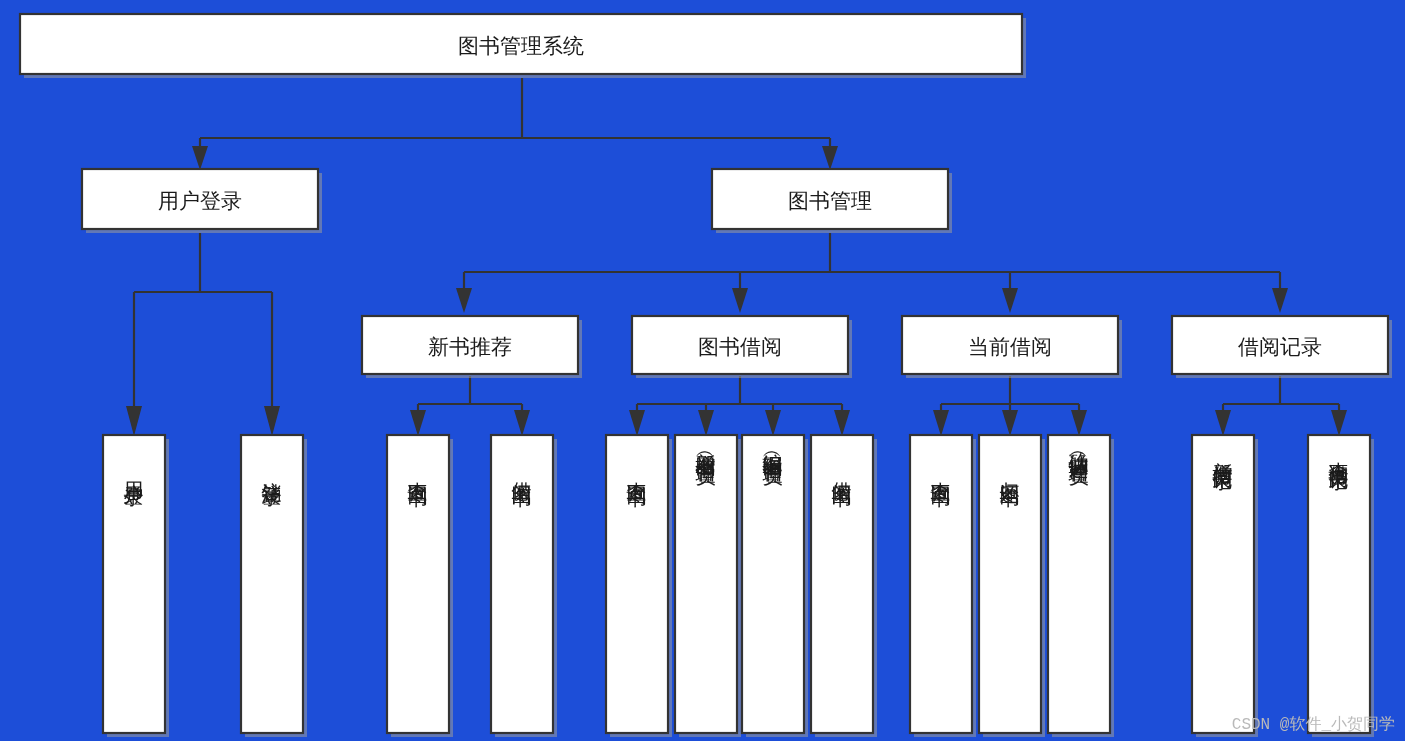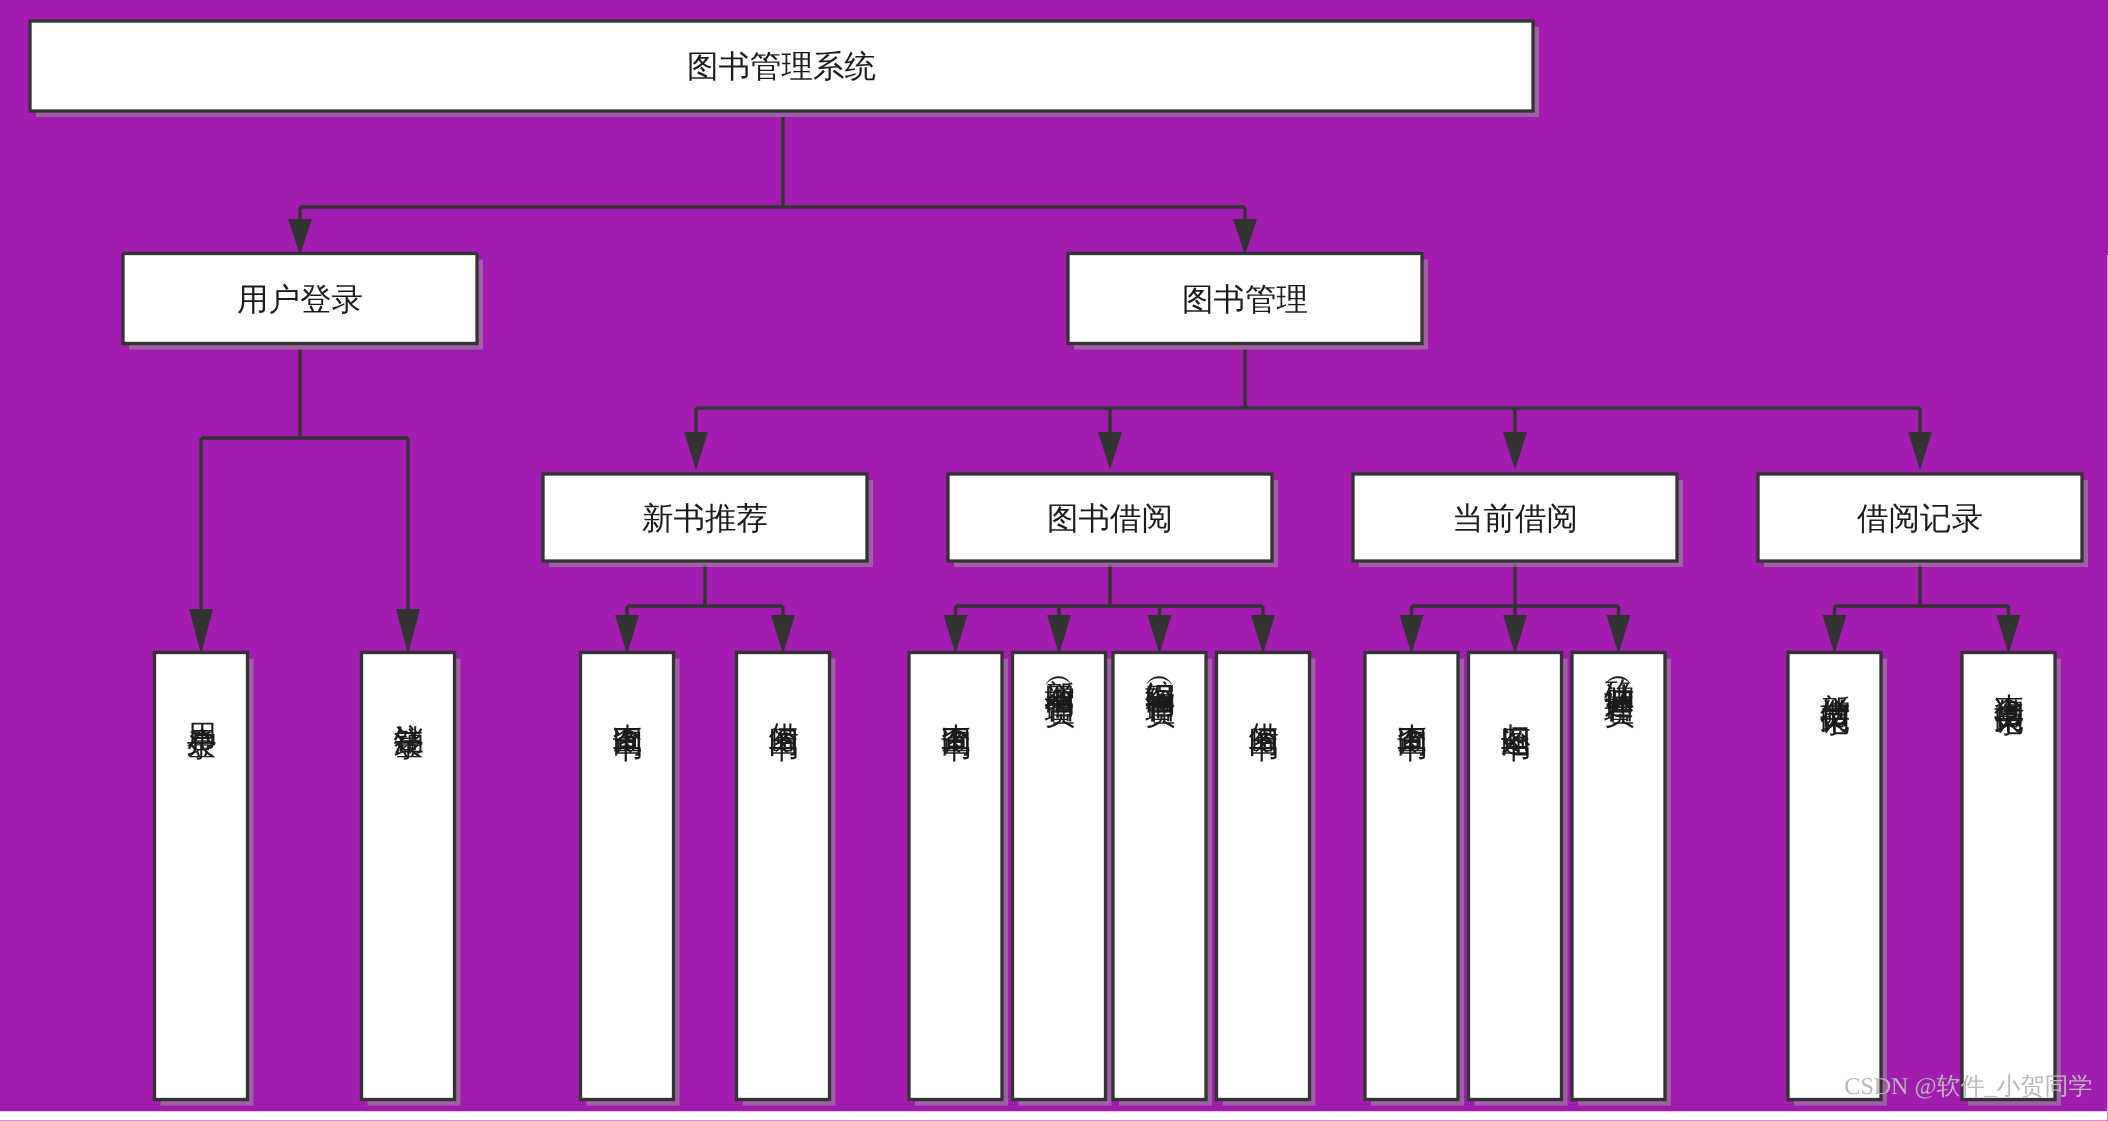--- a/index.html
+++ b/index.html
@@ -8,21 +8,21 @@
     padding: 0;
     background: #ffffff;
   }
   body {
     font-family: "Liberation Sans", "DejaVu Sans", sans-serif;
   }
   #diagram-root {
     position: relative;
     width: 1405px;
     height: 741px;
-    background: #a21caf;
+    background: #1d4ed8;
     overflow: hidden;
   }
   svg#flowchart {
     position: absolute;
     left: 0;
     top: 0;
     width: 1405px;
     height: 747px;
     display: block;
   }
@@ -61,21 +61,21 @@
     text-orientation: upright;
     letter-spacing: 2px;
     dominant-baseline: central;
   }
   .watermark-text {
     position: absolute;
     right: 10px;
     bottom: 6px;
     color: #b9b9b9;
     font-size: 16px;
-    font-family: Liberation Serif, serif;
+    font-family: Liberation Mono, monospace;
     white-space: nowrap;
     user-select: none;
     pointer-events: none;
   }
 </style>
 </head>
 <body>
 
 <div id="diagram-root">
 

